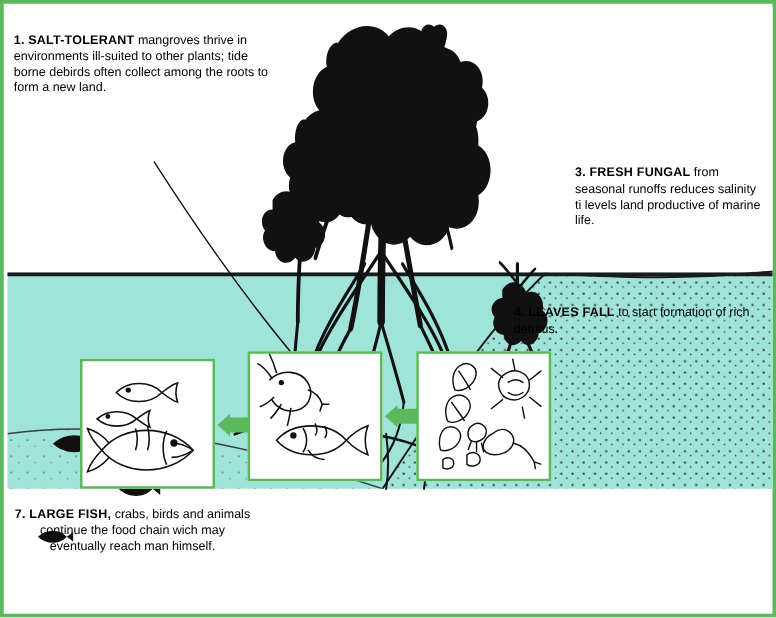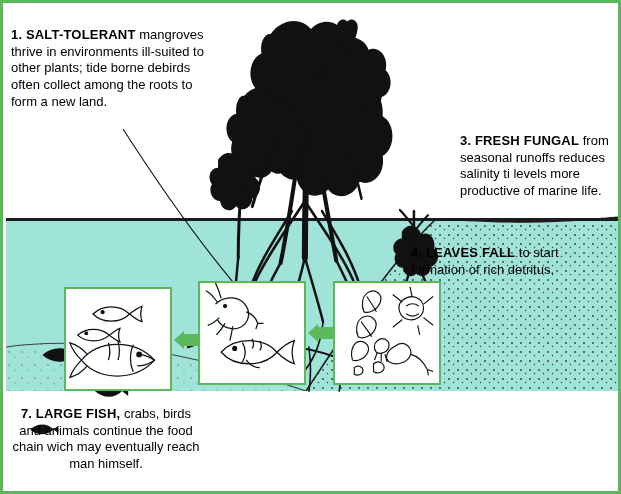--- a/index.html
+++ b/index.html
@@ -63,21 +63,21 @@
     position: absolute;
     left: 0;
     top: 200px;
     width: 615px;
     height: 185px;
   }
 
   
   .callout {
     position: absolute;
-    font-size: 13px;
+    font-size: 10px;
     line-height: 1.28;
     color: #000;
   }
   .callout b {
     font-weight: bold;
     letter-spacing: .2px;
   }
 
   #c1 { left: 8px;  top: 24px;  width: 210px; }
   #c2 { left: 383px; top: 50px; width: 225px; }
@@ -300,21 +300,21 @@
   </div>
 
   <div class="callout" id="c1">
     <b>1.</b>
     <b>SALT-TOLERANT</b><span> mangroves thrive in environments ill-suited to other plants; tide borne debirds often collect among the roots to form a new land.</span>
   </div>
 
 
   <div class="callout" id="c3">
     <b>3.</b>
-    <b>FRESH FUNGAL</b><span> from seasonal runoffs reduces salinity ti levels more productive of marine life.</span>
+    <b>FRESH FUNGAL</b><span> from seasonal runoffs reduces salinity ti levels land productive of marine life.</span>
   </div>
 
   <div class="callout" id="c4">
     <b>4.</b>
     <b>LEAVES FALL</b><span> to start formation of rich detritus.</span>
   </div>
 
 
 
   <div class="callout" id="c7">

